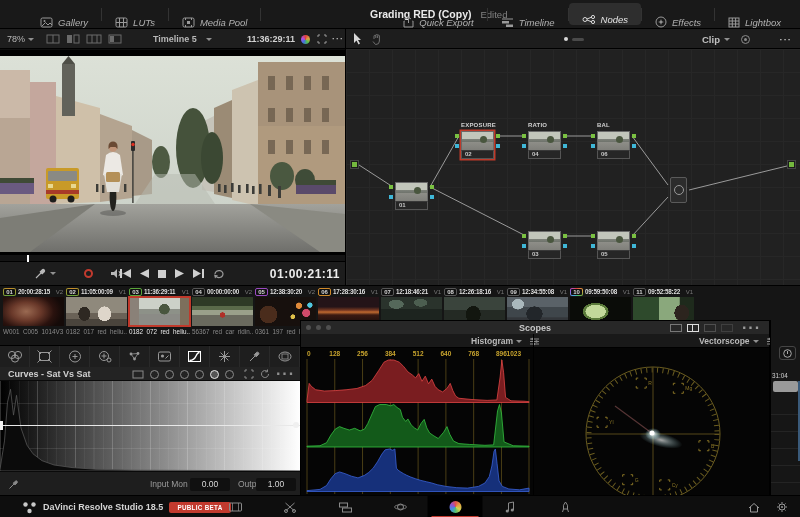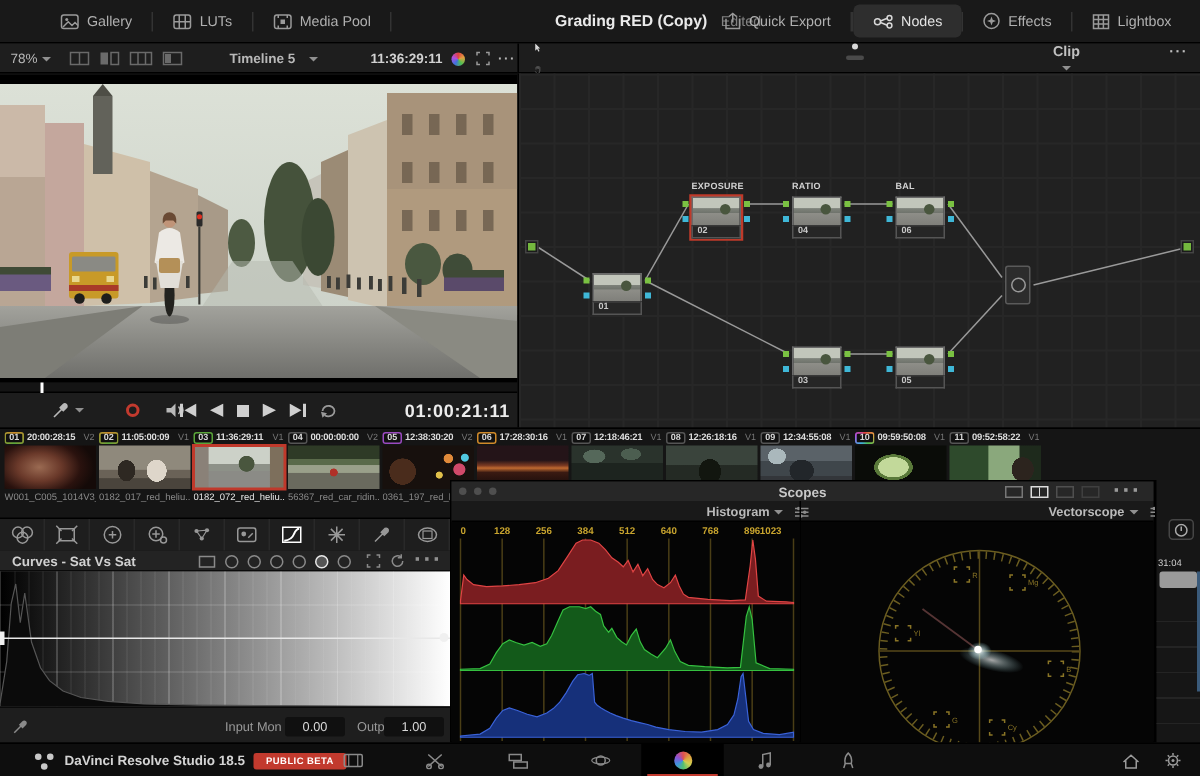--- a/index.html
+++ b/index.html
@@ -3,39 +3,39 @@
 <meta charset="utf-8">
 <style>
 *{margin:0;padding:0;box-sizing:border-box;}
 html,body{width:800px;height:517px;background:#0e0e0e;overflow:hidden;}
 body{font-family:"Liberation Sans",sans-serif;color:#c8c8c8;}
 #app{position:absolute;inset:0;}
 svg{display:block;}
 
 #top-bar{position:absolute;left:0;top:0;width:800px;height:29px;background:#191919;border-bottom:1px solid #000;}
 .tb-group{position:absolute;top:0;height:28px;display:flex;align-items:center;}
-.tb-tab{display:flex;align-items:center;gap:5px;padding:0 13px;height:28px;font-size:9.5px;color:#b0b0b0;}
+.tb-tab{display:flex;align-items:flex-end;gap:5px;padding:0 13px;height:28px;font-size:9.5px;color:#b0b0b0;font-style:italic;}
 .tb-tab.active{background:#2e2e2e;border-radius:4px;height:22px;color:#e4e4e4;}
 .tb-div{width:1px;height:13px;background:#333;}
 .tb-title{font-size:10.5px;font-weight:bold;color:#eaeaea;}
 .tb-sub{font-size:9.5px;color:#828282;margin-left:9px;}
 .carat{width:0;height:0;border-left:3px solid transparent;border-right:3px solid transparent;border-top:3.5px solid #909090;display:inline-block;}
 
 #viewer-toolbar{position:absolute;left:0;top:29px;width:345px;height:20px;background:#1e1e1e;border-bottom:1px solid #000;font-size:9px;color:#b8b8b8;}
 #viewer-toolbar .it{position:absolute;top:0;height:20px;display:flex;align-items:center;gap:3px;}
 #video-area{position:absolute;left:0;top:50px;width:345px;height:205px;background:#000;}
 #scene{position:absolute;top:6px;left:0;}
 #scrub{position:absolute;left:0;top:255px;width:345px;height:7px;background:#141414;border-bottom:1px solid #000;}
 #playhead{position:absolute;left:27px;top:0;width:2px;height:7px;background:#fff;}
 #transport{position:absolute;left:0;top:262px;width:345px;height:23px;background:#1d1d1d;}
 #transport .it{position:absolute;top:0;height:23px;display:flex;align-items:center;justify-content:flex-end;}
 #tc-big{font-size:12px;font-weight:bold;color:#ececec;letter-spacing:.5px;}
 
 #node-toolbar{position:absolute;left:345px;top:29px;width:455px;height:20px;background:#1d1d1d;border-bottom:1px solid #000;border-left:1px solid #000;font-size:9.5px;color:#c0c0c0;}
-#node-toolbar .it{position:absolute;top:0;height:20px;display:flex;align-items:center;gap:4px;flex-direction:column;}
+#node-toolbar .it{position:absolute;top:0;height:20px;display:flex;align-items:center;gap:4px;}
 #graph{position:absolute;left:345px;top:49px;width:455px;height:236px;border-left:1px solid #000;background:#212121;background-image:linear-gradient(#272727 1px,transparent 1px),linear-gradient(90deg,#272727 1px,transparent 1px);background-size:23px 23px;}
 #graph-svg{position:absolute;inset:0;}
 .gnode{position:absolute;width:33px;}
 .gthumb{height:19px;border:1px solid #6a6a6a;border-bottom:none;background:linear-gradient(180deg,#c2c6bb 0%,#c2c6bb 38%,#7e827a 39%,#6f736c 55%,#8e8e88 56%,#7f7f7a 100%);}
 .gthumb::after{content:"";position:absolute;left:58%;top:5px;width:7px;height:7px;border-radius:50%;background:#49563e;}
 .glabel{height:9px;background:#262626;border:1px solid #555;border-top:1px solid #383838;font-size:6px;line-height:7px;color:#c8c8c8;padding-left:3px;font-weight:bold;}
 .gnode.selected{box-shadow:0 0 0 1.5px #bf3a2a;}
 .gtitle{position:absolute;top:-9px;left:0;font-size:6px;font-weight:bold;color:#d2d2d2;letter-spacing:.2px;white-space:nowrap;}
 .port{position:absolute;width:4px;height:4px;}
 .port.g{background:#7ac142;}
@@ -166,20 +166,30 @@
       <div class="tb-tab">
         <span class="icon">
             <svg width="11" height="12" viewBox="0 0 11 12">
               <path d="M5.5 1 V7 M3 3 L5.5 1 L8 3" fill="none" stroke="#9a9a9a"></path>
               <path d="M1.5 5 H1 V11 H10 V5 H9.5" fill="none" stroke="#9a9a9a"></path>
             </svg>
           </span>
         <span>Quick Export</span>
       </div>
       <div class="tb-div"></div>
+      <div class="tb-tab">
+        <span class="icon">
+            <svg width="13" height="11" viewBox="0 0 13 11">
+              <path d="M1 2 H12" stroke="#9a9a9a"></path>
+              <rect x="1" y="4" width="7" height="2.5" fill="#9a9a9a"></rect>
+              <rect x="5" y="7.5" width="7" height="2.5" fill="#9a9a9a"></rect>
+            </svg>
+          </span>
+        <span>Timeline</span>
+      </div>
       <div class="tb-div"></div>
       <div class="tb-tab active">
         <span class="icon">
             <svg width="14" height="11" viewBox="0 0 14 11">
               <circle cx="3" cy="5.5" r="2" fill="none" stroke="#d8d8d8"></circle>
               <circle cx="11" cy="3" r="1.6" fill="none" stroke="#d8d8d8"></circle>
               <circle cx="11" cy="8" r="1.6" fill="none" stroke="#d8d8d8"></circle>
               <path d="M5 5 L9.5 3.2 M5 6 L9.5 7.8" stroke="#d8d8d8"></path>
             </svg>
           </span>

